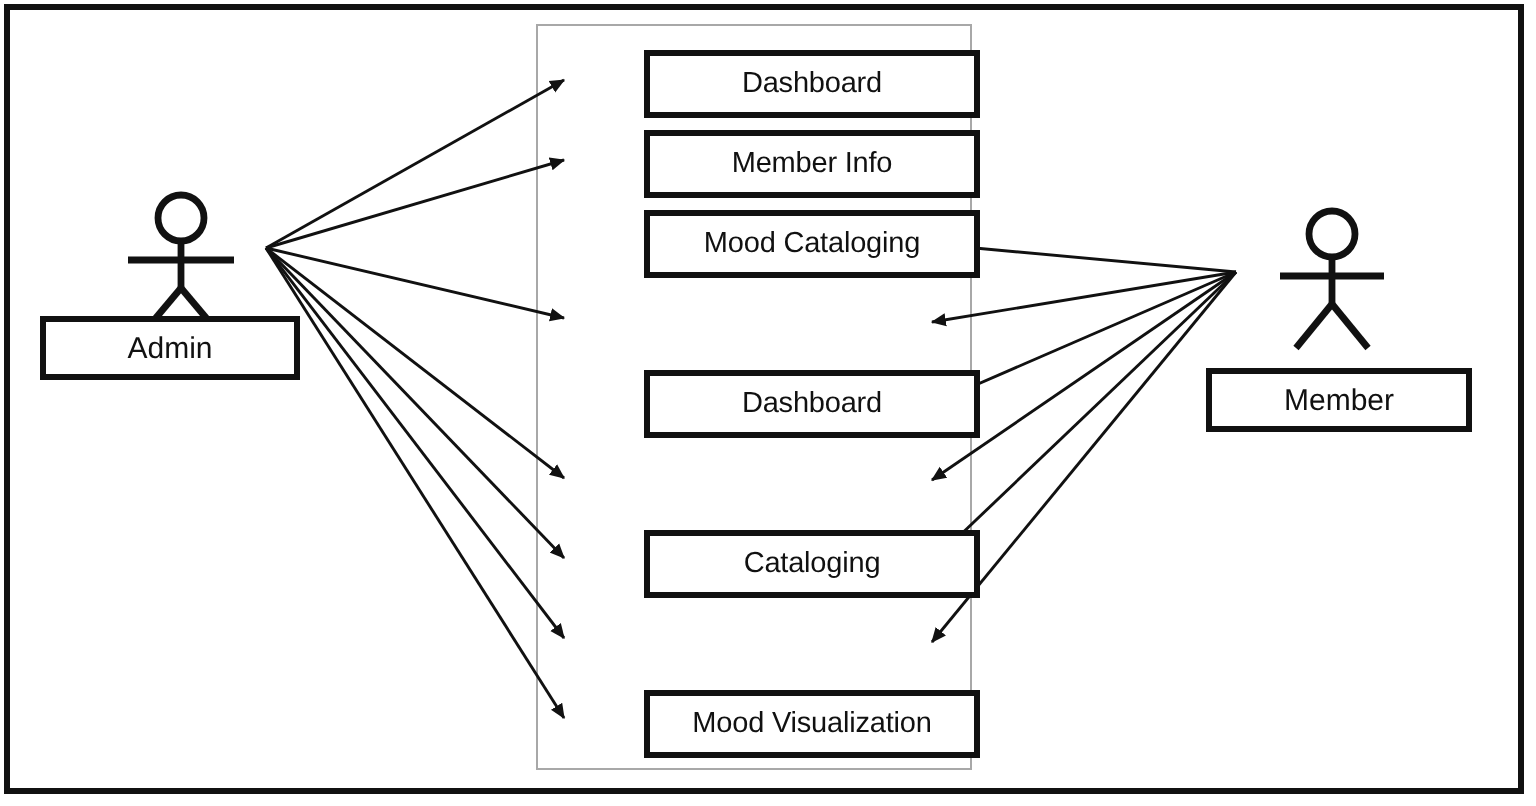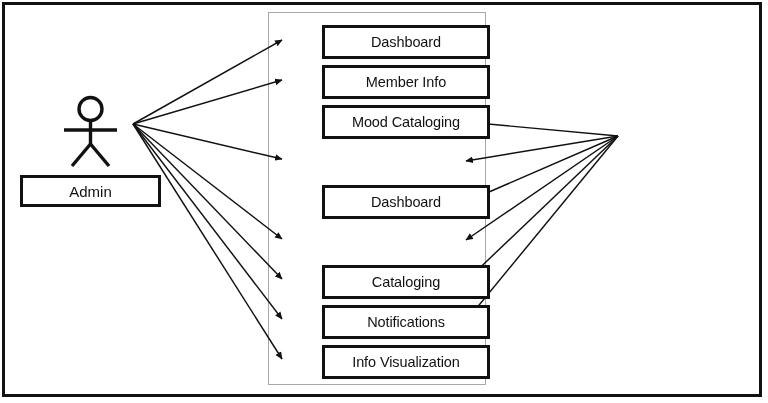--- a/index.html
+++ b/index.html
@@ -88,21 +88,21 @@
     align-items: center;
     justify-content: center;
   }
   .actor-namebox-label {
     font-size: 15px;
     color: #111111;
     line-height: 1;
     white-space: nowrap;
   }
   #actor-admin { left: 20px; top: 92px; width: 145px; height: 115px; }
-  #actor-admin .actor-namebox { left: 0px; top: 83px; width: 141px; height: 32px; }
+  #actor-admin .actor-namebox { left: 0px; top: 66px; width: 130px; height: 32px; }
   #actor-member { left: 603px; top: 100px; width: 133px; height: 116px; }
   #actor-member .actor-namebox { left: 0px; top: 84px; width: 133px; height: 32px; }
 </style>
 </head>
 <body>
 
 <div id="diagram-root">
 
   <div id="outer-frame"></div>
 
@@ -143,36 +143,47 @@
   </div>
   <div class="usecase" style="top:105px">
     <span class="usecase-label">Mood Cataloging</span>
   </div>
   <div class="usecase" style="top:185px">
     <span class="usecase-label">Dashboard</span>
   </div>
   <div class="usecase" style="top:265px">
     <span class="usecase-label">Cataloging</span>
   </div>
-  <div class="usecase" style="top:305px">
-    <span class="usecase-label">Notifications</span>
-  </div>
   <div class="usecase" style="top:345px">
-    <span class="usecase-label">Info Visualization</span>
+    <span class="usecase-label">Mood Visualization</span>
   </div>
 
   <div class="actor" id="actor-admin">
     <svg class="actor-figure" width="141" height="80" viewBox="0 0 141 80" aria-hidden="true">
       <g stroke="#111111" stroke-width="3.4" fill="none" stroke-linecap="butt">
         <circle cx="70.5" cy="17" r="11.5"></circle>
         <line x1="70.5" y1="28.5" x2="70.5" y2="52"></line>
         <line x1="44" y1="38" x2="97" y2="38"></line>
         <line x1="70.5" y1="52" x2="52" y2="74"></line>
         <line x1="70.5" y1="52" x2="89" y2="74"></line>
       </g>
     </svg>
     <div class="actor-namebox">
       <span class="actor-namebox-label">Admin</span>
     </div>
   </div>
 
+  <div class="actor" id="actor-member">
+    <svg class="actor-figure" width="133" height="80" viewBox="0 0 133 80" aria-hidden="true">
+      <g stroke="#111111" stroke-width="3.4" fill="none" stroke-linecap="butt">
+        <circle cx="63" cy="17" r="11.5"></circle>
+        <line x1="63" y1="28.5" x2="63" y2="52"></line>
+        <line x1="37" y1="38" x2="89" y2="38"></line>
+        <line x1="63" y1="52" x2="45" y2="74"></line>
+        <line x1="63" y1="52" x2="81" y2="74"></line>
+      </g>
+    </svg>
+    <div class="actor-namebox">
+      <span class="actor-namebox-label">Member</span>
+    </div>
+  </div>
 
 </div>
 
 </body></html>

